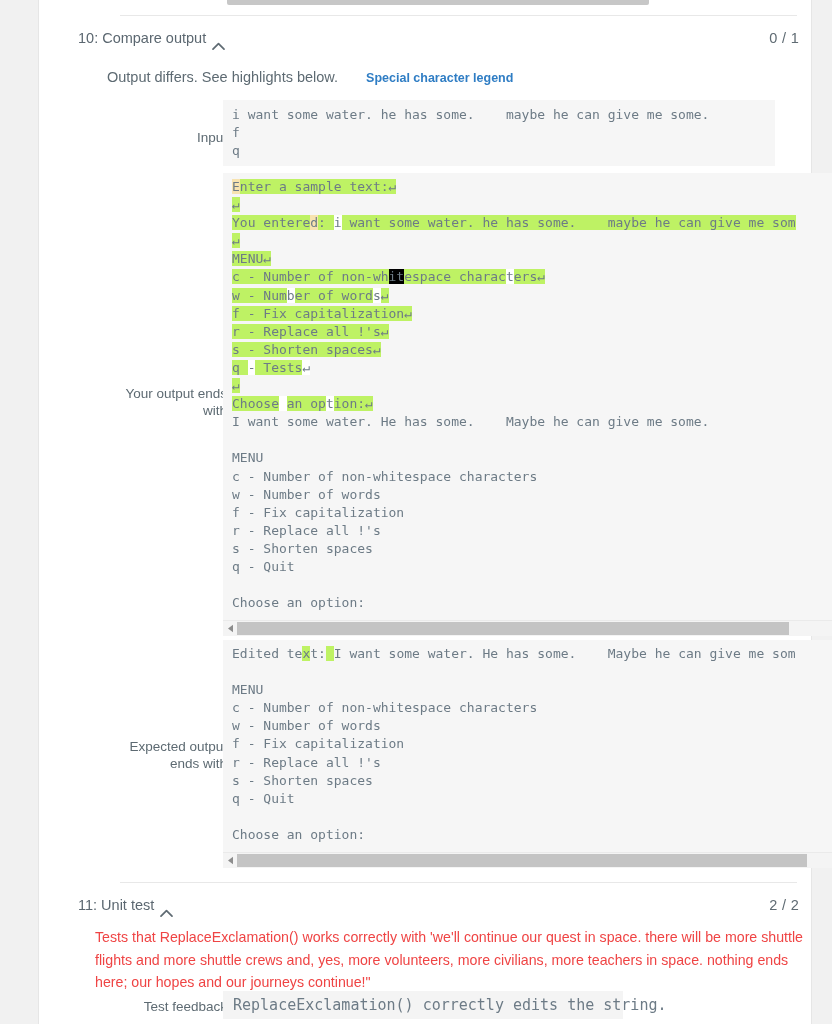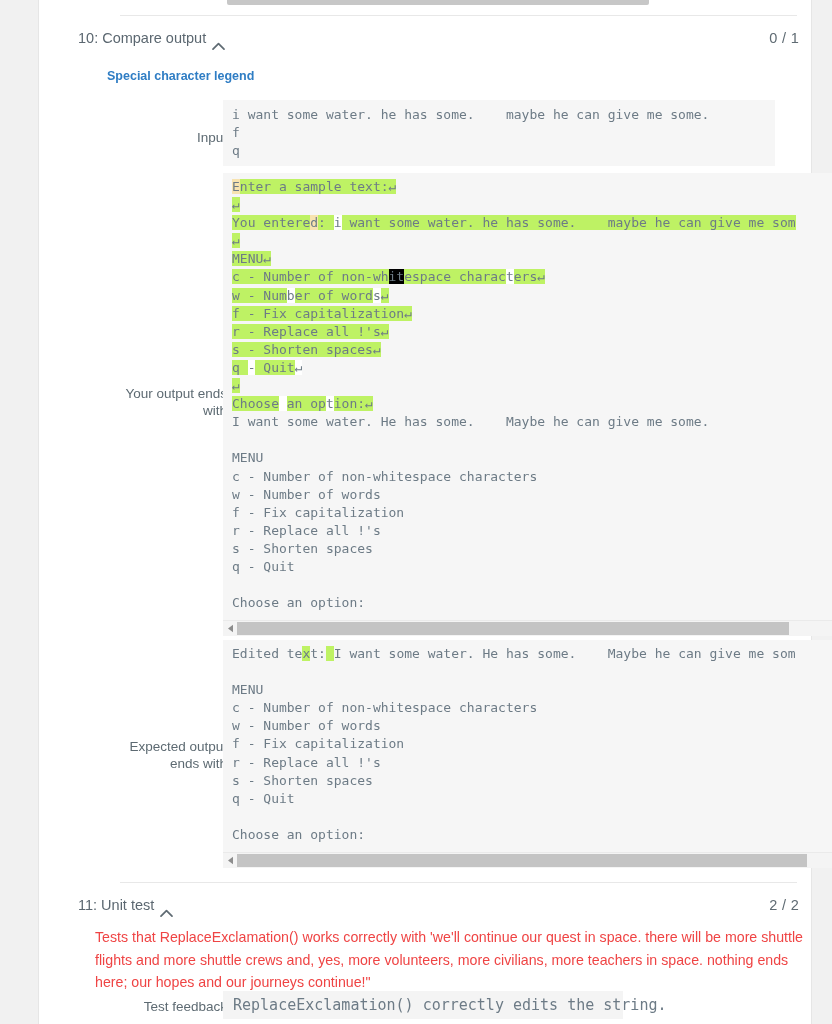--- a/index.html
+++ b/index.html
@@ -158,20 +158,21 @@
         <span class="caret-up">
           <svg width="13" height="9" viewBox="0 0 13 9">
               <path d="M1 7.2 L6.5 1.6 L12 7.2" stroke="#5f6b73" stroke-width="1.7" fill="none" stroke-linecap="round" stroke-linejoin="round"></path>
             </svg>
         </span>
       </div>
       <div class="score">0 / 1</div>
     </div>
 
     <div class="sub-note" style="top:69px; left:40px;">
+      <span>Output differs. See highlights below.</span>
       <span class="legend-link">Special character legend</span>
     </div>
 
     <div class="row-label" style="top:129px; left:20px; width:140px;">
       <div>Input</div>
     </div>
 
     <div class="codebox" style="left:156px; top:100px; width:552px; height:66px;">
       <div class="inner"><span>i want some water. he has some.    maybe he can give me some.</span>
 <span>f</span>
@@ -187,21 +188,21 @@
       <div class="inner"><span class="hl-lt">E</span><span class="hl">nter a sample text:↵</span>
 <span class="hl">↵</span>
 <span class="hl">You entere</span><span class="hl-lt">d</span><span class="hl">: </span><span style="background:#fff">i</span><span class="hl"> want some water. he has some.    maybe he can give me som</span>
 <span class="hl">↵</span>
 <span class="hl">MENU↵</span>
 <span class="hl">c - Number of non-wh</span><span style="background:#000000">it</span><span class="hl">espace charac</span><span style="background:#fff">t</span><span class="hl">ers↵</span>
 <span class="hl">w - Num</span><span style="background:#fff">b</span><span class="hl">er of word</span><span style="background:#fff">s</span><span class="hl">↵</span>
 <span class="hl">f - Fix capitalization↵</span>
 <span class="hl">r - Replace all !'s↵</span>
 <span class="hl">s - Shorten spaces↵</span>
-<span class="hl">q </span><span style="background:#fff">-</span><span class="hl"> Quit</span><span style="background:#fff">↵</span>
+<span class="hl">q </span><span style="background:#fff">-</span><span class="hl"> Tests</span><span style="background:#fff">↵</span>
 <span class="hl">↵</span>
 <span class="hl">Choose</span><span style="background:#fff"> </span><span class="hl">an op</span><span style="background:#fff">t</span><span class="hl">ion:↵</span>
 I want some water. He has some.    Maybe he can give me some.
 
 MENU
 c - Number of non-whitespace characters
 w - Number of words
 f - Fix capitalization
 r - Replace all !'s
 s - Shorten spaces

